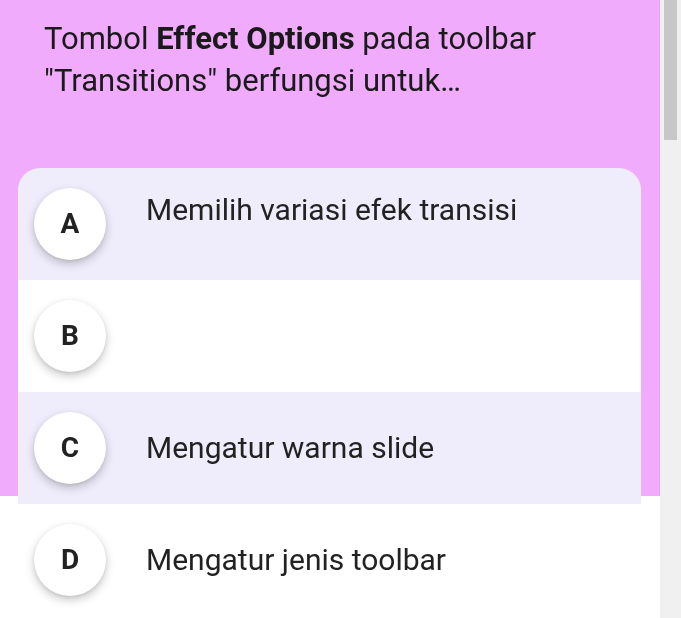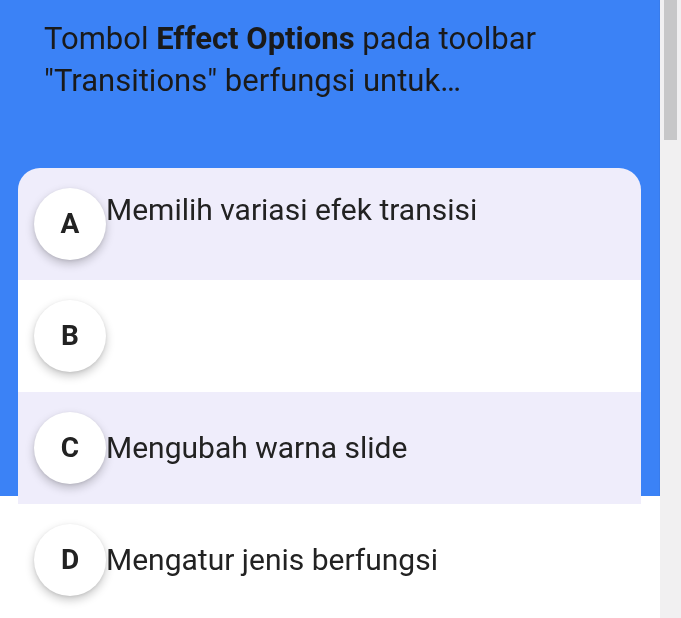--- a/index.html
+++ b/index.html
@@ -7,21 +7,21 @@
       font-family: -apple-system, BlinkMacSystemFont, "Segoe UI", Roboto, "Helvetica Neue", Arial, sans-serif;
       background: #ffffff;
       width: 681px;
       height: 618px;
       overflow: hidden;
       position: relative;
     }
     .viewport {
       width: 660px;
       height: 496px;
-      background: #3b82f6;
+      background: #f0abfc;
       position: relative;
       border-right: 1px solid rgba(0,0,0,0.04);
     }
     .scroll-track {
       position: absolute;
       right: 0;
       top: 0;
       width: 21px;
       height: 618px;
       background: #f1f0f1;
@@ -80,20 +80,21 @@
       box-shadow: 0 4px 10px rgba(0,0,0,0.22), 0 1px 3px rgba(0,0,0,0.08);
       display: flex;
       align-items: center;
       justify-content: center;
       font-size: 28px;
       font-weight: 700;
       color: #222;
       flex-shrink: 0;
     }
     .answer-text {
+      margin-left: 40px;
       font-size: 30px;
       color: #222;
       font-weight: 400;
       align-self: flex-start;
       padding-top: 8px;
     }
     .option:nth-child(2) .answer-text,
     .option:nth-child(3) .answer-text,
     .option:nth-child(4) .answer-text {
       align-self: center;
@@ -125,28 +126,28 @@
     <div class="option plain inset">
       <div class="letter">
         <span>B</span>
       </div>
     </div>
 
     <div class="option alt inset">
       <div class="letter">
         <span>C</span>
       </div>
-      <div class="answer-text">Mengubah warna slide</div>
+      <div class="answer-text">Mengatur warna slide</div>
     </div>
 
     <div class="option plain inset">
       <div class="letter">
         <span>D</span>
       </div>
-      <div class="answer-text">Mengatur jenis berfungsi</div>
+      <div class="answer-text">Mengatur jenis toolbar</div>
     </div>
 
   </div>
 </div>
 
 <div class="scroll-track">
   <div class="scroll-thumb"></div>
 </div>
 
 </body></html>

